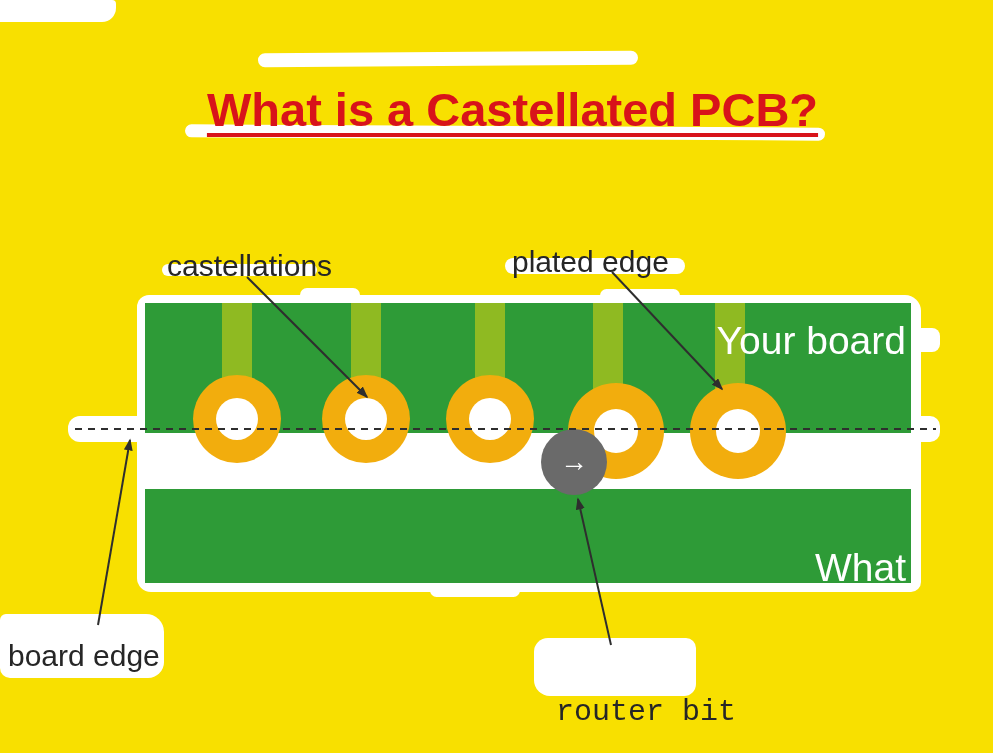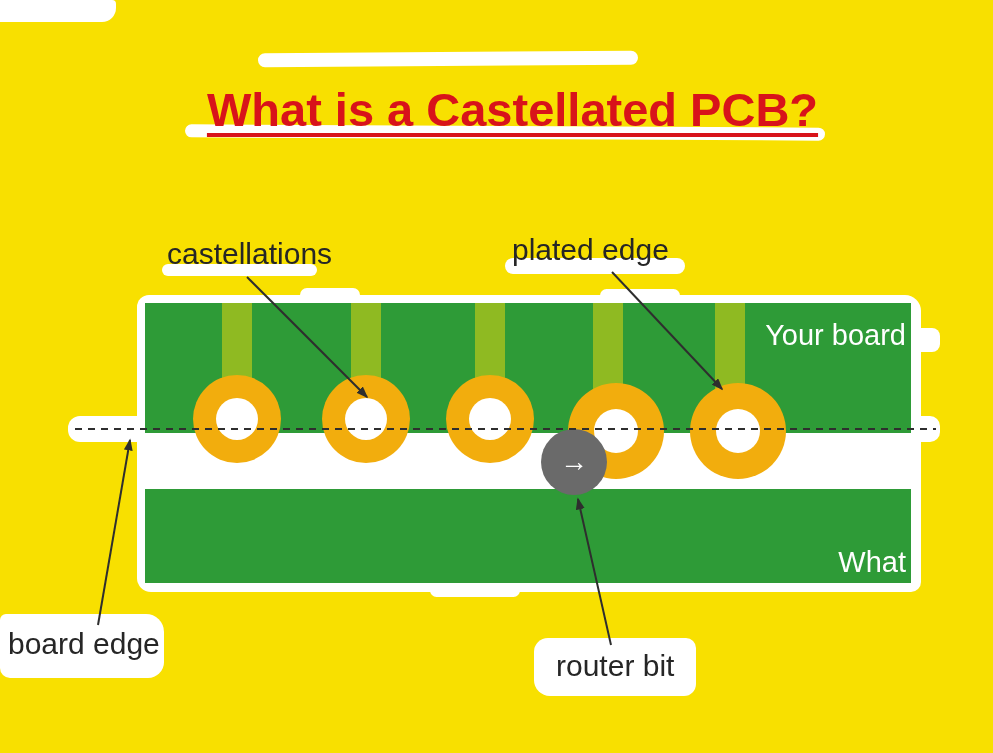--- a/index.html
+++ b/index.html
@@ -45,26 +45,26 @@
     background:var(--router-gray,#6a6a6a);z-index:4;
     display:flex;align-items:center;justify-content:center;
     color:#fff;font-size:28px;line-height:1;
   }
 
   #overlay{position:absolute;left:0;top:0;width:993px;height:753px;z-index:5;pointer-events:none;}
   #overlay line{stroke:var(--line-dark,#2e2e2e);stroke-width:2;}
   #overlay .dash-line{stroke-dasharray:7 6;}
   #overlay marker path{fill:var(--line-dark,#2e2e2e);}
 
-  .lbl{position:absolute;z-index:6;color:var(--label-text,#262626);font-size:30px;white-space:nowrap;}
-  .lbl-white{position:absolute;z-index:6;color:#ffffff;font-size:29px;white-space:nowrap;}
+  .lbl{position:absolute;z-index:6;color:var(--label-text,#262626);font-size:30px;white-space:nowrap;margin-top:12px;}
+  .lbl-white{position:absolute;z-index:6;color:#ffffff;font-size:39px;white-space:nowrap;}
   #lbl-castellations{left:167px;top:237px;}
   #lbl-plated-holes{left:512px;top:233px;}
   #lbl-board-edge{left:8px;top:627px;}
-  #lbl-router-bit{left:556px;top:649px;}
+  #lbl-router-bit{left:556px;top:683px;font-family:Liberation Mono, monospace;}
   #lbl-your-board{right:87px;top:319px;}
   #lbl-panel{right:87px;top:546px;}
 
   #page-title{
     position:absolute;left:0;top:66px;width:100%;margin:16px;text-align:center;z-index:6;
     color:var(--title-red,#d8131a);font-size:47px;font-weight:bold;
     text-decoration:underline;text-decoration-thickness:4px;text-underline-offset:7px;
   }
 </style>
 </head>

